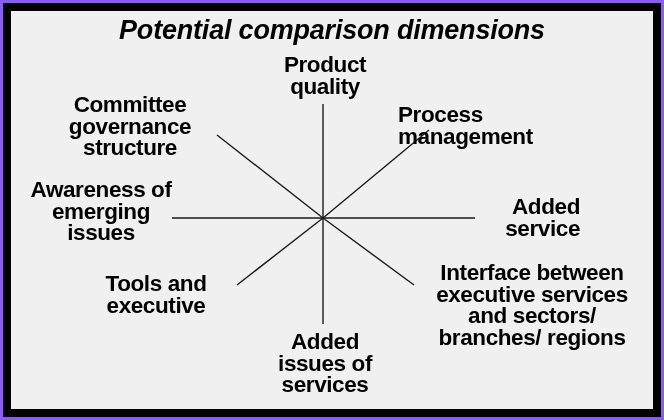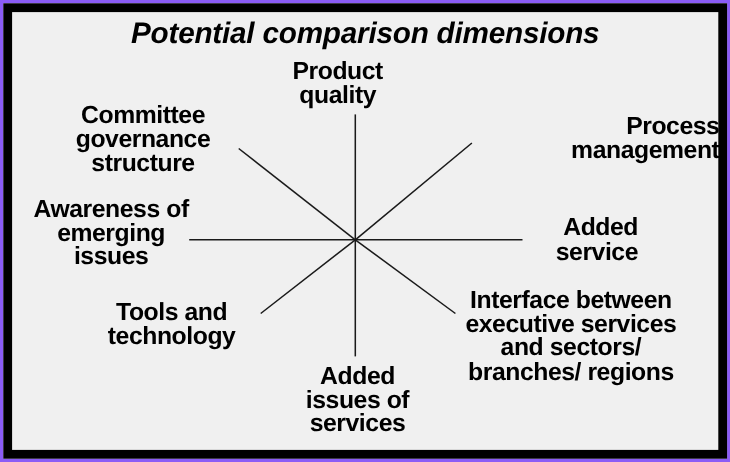--- a/index.html
+++ b/index.html
@@ -52,24 +52,24 @@
     font-weight: bold;
     color: #000000;
     line-height: 0.96;
     white-space: pre-line;
     letter-spacing: -0.4px;
   }
   .lbl.c { text-align: center; }
   .lbl.r { text-align: right; }
 
   
-  #lbl-product-quality   { left: 200px; top: 54px;  width: 214px; }
-  #lbl-process-mgmt      { left: 398px; top: 104px; width: 256px; text-align: right; }
+  #lbl-product-quality   { left: 218px; top: 54px;  width: 214px; }
+  #lbl-process-mgmt      { left: 398px; top: 104px; width: 256px; text-align: left; }
   #lbl-client-service    { left: 380px; top: 196px; width: 200px; }
-  #lbl-interface         { left: 390px; top: 262px; width: 258px; }
+  #lbl-interface         { left: 403px; top: 262px; width: 258px; }
   #lbl-added-value       { left: 230px; top: 331px; width: 190px; }
   #lbl-tools             { left: 62px;  top: 273px; width: 188px; }
   #lbl-awareness         { left: 8px;   top: 179px; width: 186px; }
   #lbl-committee         { left: 42px;  top: 94px;  width: 176px; }
   .star line { stroke: #1a1a1a; stroke-width: 1.4; }
 </style>
 </head>
 <body>
 
 <div id="figure">
@@ -103,21 +103,21 @@
   <div class="lbl c" id="lbl-interface">Interface between
 executive services
 and sectors/
 branches/ regions</div>
 
   <div class="lbl c" id="lbl-added-value">Added
 issues of
 services</div>
 
   <div class="lbl c" id="lbl-tools">Tools and
-technology</div>
+executive</div>
 
   <div class="lbl c" id="lbl-committee">Committee
 governance
 structure</div>
 
   <div class="lbl c" id="lbl-awareness">Awareness of
 emerging
 issues</div>
 
 </div>

